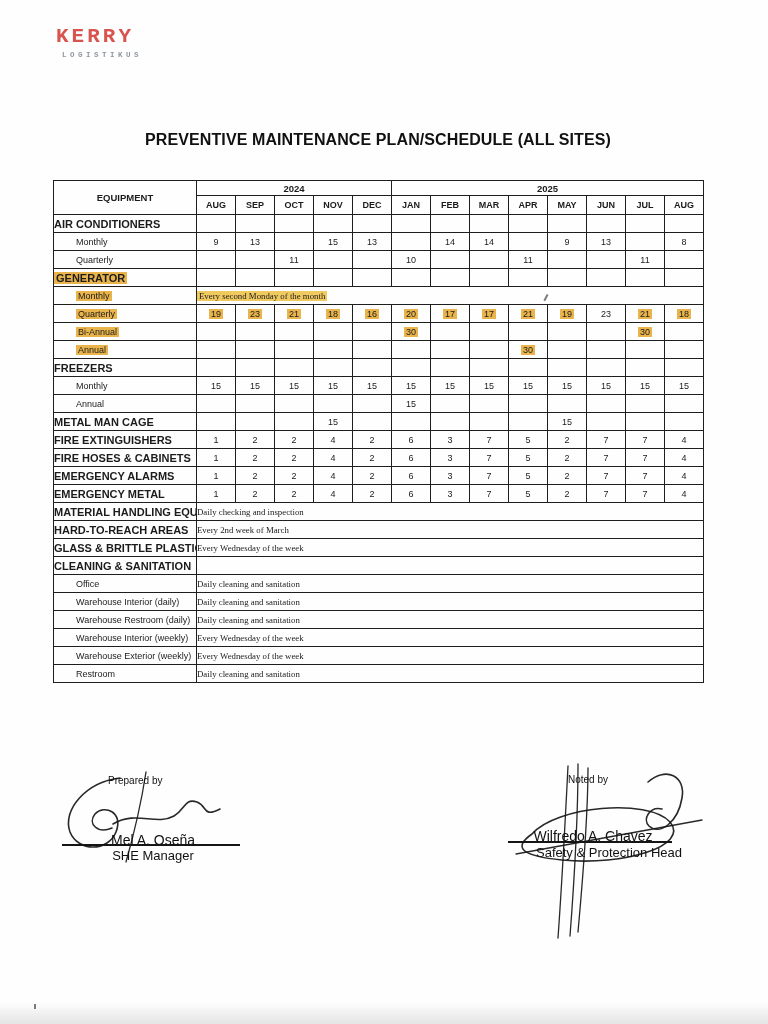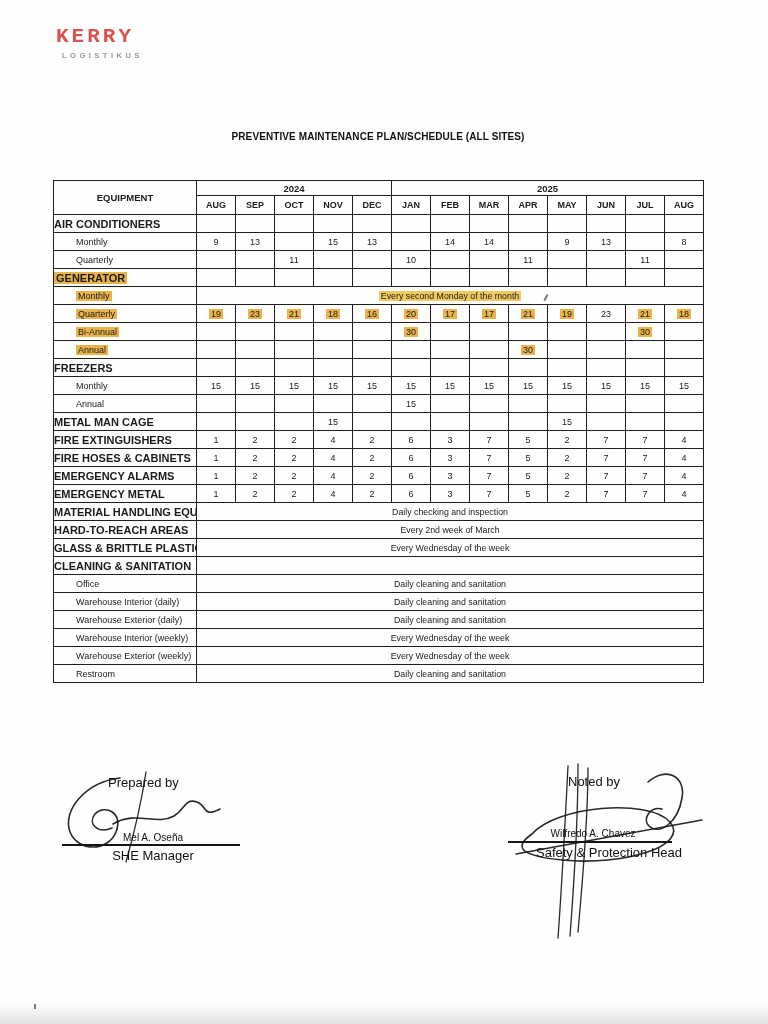--- a/index.html
+++ b/index.html
@@ -22,27 +22,27 @@
   .speck{position:absolute;left:34px;top:1004px;width:2px;height:5px;background:#5a5a5a;opacity:.8;}
 
   
   .logo{position:absolute;left:56px;top:26px;}
   .logo-brand{
     color:var(--brand);font-size:21px;font-weight:bold;letter-spacing:3px;
     font-family:Liberation Mono, monospace;line-height:1;
   }
   .logo-sub{
     color:#9097a0;font-size:7.5px;font-weight:bold;letter-spacing:3.5px;margin-top:4px;margin-left:6px;
-    font-family:Liberation Sans, sans-serif;
+    font-family:Liberation Mono, monospace;
   }
 
   
   .title{
     position:absolute;left:53px;top:131px;width:650px;margin:0;
-    text-align:center;font-size:10px;font-weight:bold;letter-spacing:0.1px;
+    text-align:center;font-size:16px;font-weight:bold;letter-spacing:0.1px;
     color:#111;
   }
 
   
   table.schedule{
     position:absolute;left:53px;top:180px;width:650px;
     border-collapse:collapse;table-layout:fixed;
     font-size:9px;color:var(--ink);
   }
   table.schedule col.c-eq{width:143px;}
@@ -53,34 +53,34 @@
   }
   table.schedule{border:1.5px solid #111;}
   thead th{font-weight:bold;text-align:center;}
   tr.yr th{height:14px;font-size:9.5px;}
   tr.mo th{height:18px;font-size:9px;}
   th.eq{font-size:9.5px;}
   tbody td{height:17px;}
   td.label{text-align:left;padding-left:4px;font-weight:bold;font-size:11px;}
   td.label.sub{padding-left:22px;font-weight:normal;font-size:9px;}
   td.val{text-align:center;font-size:9px;}
-  td.span-cell{text-align:center;font-size:8.8px;}
+  td.span-cell{font-size:8.8px;font-family:Liberation Serif, serif;}
   span.hl{background:var(--hl);padding:0 2px;}
   span.hl-note{background:var(--hl-note);padding:0 2px;}
 
   
   .pen-tick{
     position:absolute;left:545px;top:294px;width:1.5px;height:7px;background:#666;
     transform:rotate(28deg);opacity:.85;
   }
 
   
   .sig{position:absolute;}
-  .sig .caption{position:absolute;font-size:13px;color:#111;white-space:nowrap;}
-  .sig .name{position:absolute;font-size:10px;color:#111;white-space:nowrap;text-align:center;}
+  .sig .caption{position:absolute;font-size:10px;color:#111;white-space:nowrap;}
+  .sig .name{position:absolute;font-size:14px;color:#111;white-space:nowrap;text-align:center;}
   .sig .role{position:absolute;font-size:13px;color:#111;white-space:nowrap;text-align:center;}
   .sig .rule{position:absolute;background:#151515;}
   .sig svg{position:absolute;left:0;top:0;}
   .stroke{fill:none;stroke:#161616;stroke-width:1.6;stroke-linecap:round;opacity:.92;}
   .stroke.thin{stroke-width:1.3;}
 </style>
 </head>
 <body>
 
 <div>
@@ -394,21 +394,21 @@
         </tr>
         <tr>
           <td class="label sub"><span>Office</span></td>
           <td colspan="13" class="span-cell"><span>Daily cleaning and sanitation</span></td>
         </tr>
         <tr>
           <td class="label sub"><span>Warehouse Interior (daily)</span></td>
           <td colspan="13" class="span-cell"><span>Daily cleaning and sanitation</span></td>
         </tr>
         <tr>
-          <td class="label sub"><span>Warehouse Exterior (daily)</span></td>
+          <td class="label sub"><span>Warehouse Restroom (daily)</span></td>
           <td colspan="13" class="span-cell"><span>Daily cleaning and sanitation</span></td>
         </tr>
         <tr>
           <td class="label sub"><span>Warehouse Interior (weekly)</span></td>
           <td colspan="13" class="span-cell"><span>Every Wednesday of the week</span></td>
         </tr>
         <tr>
           <td class="label sub"><span>Warehouse Exterior (weekly)</span></td>
           <td colspan="13" class="span-cell"><span>Every Wednesday of the week</span></td>
         </tr>

